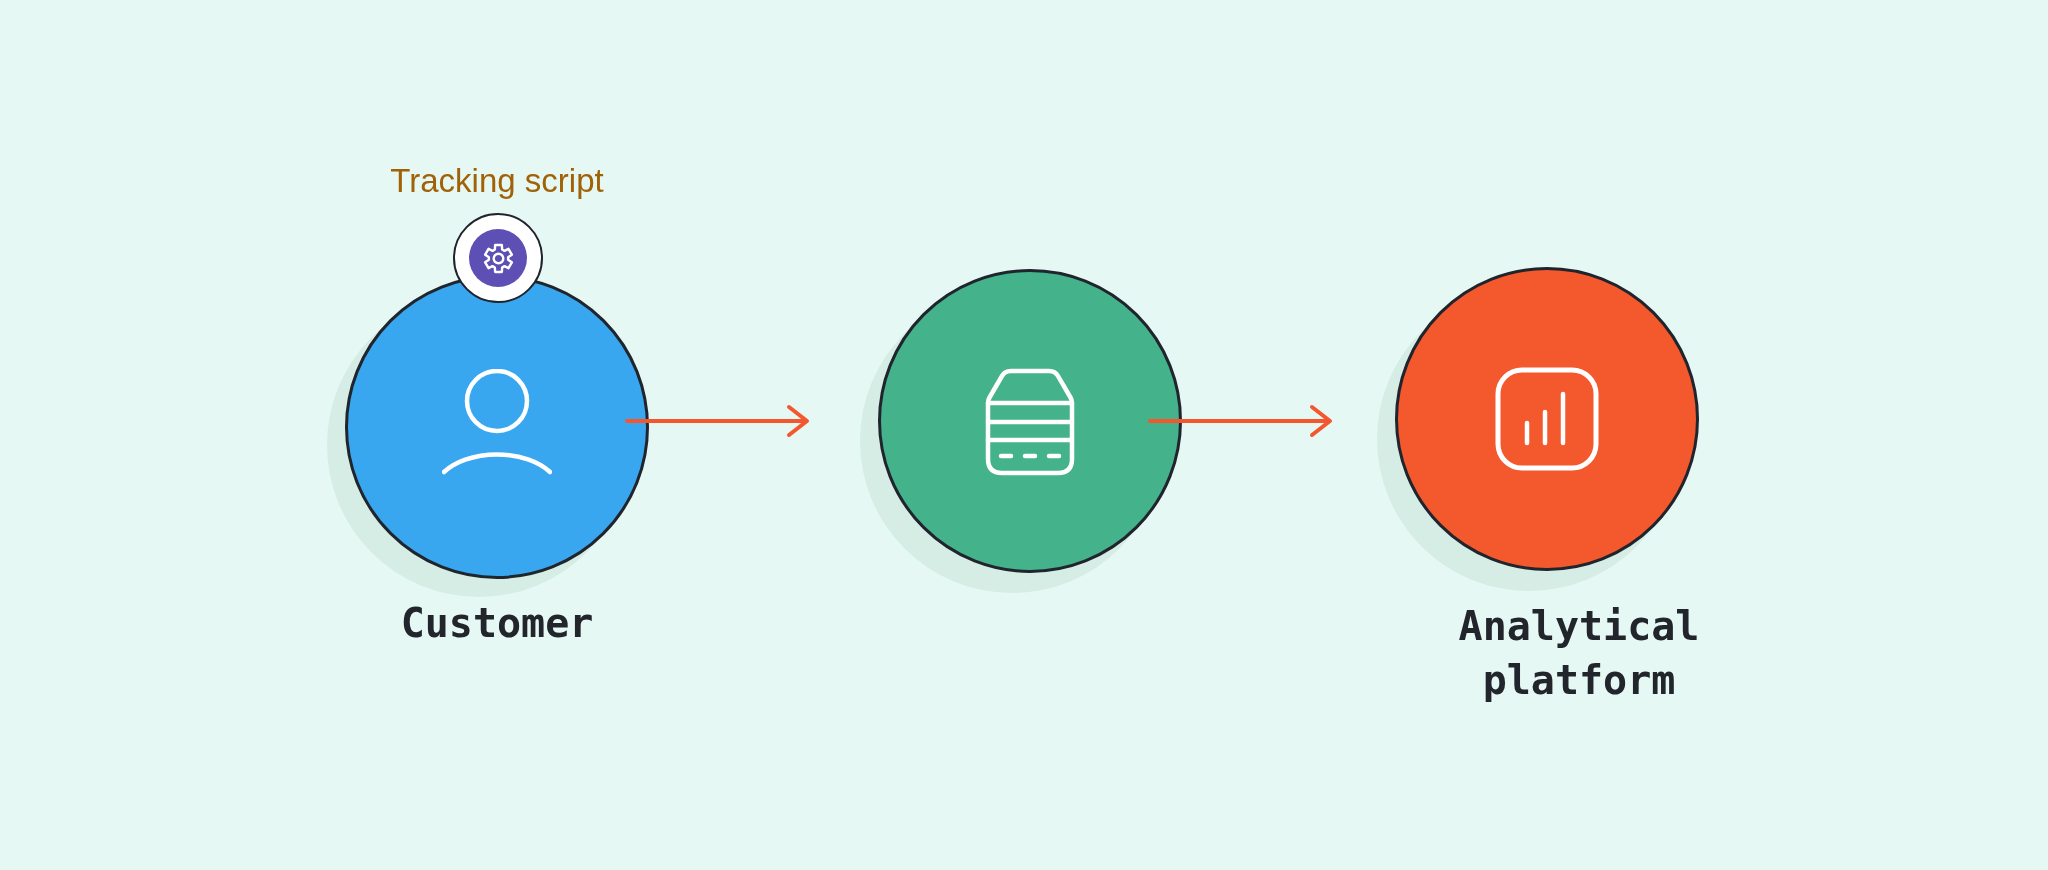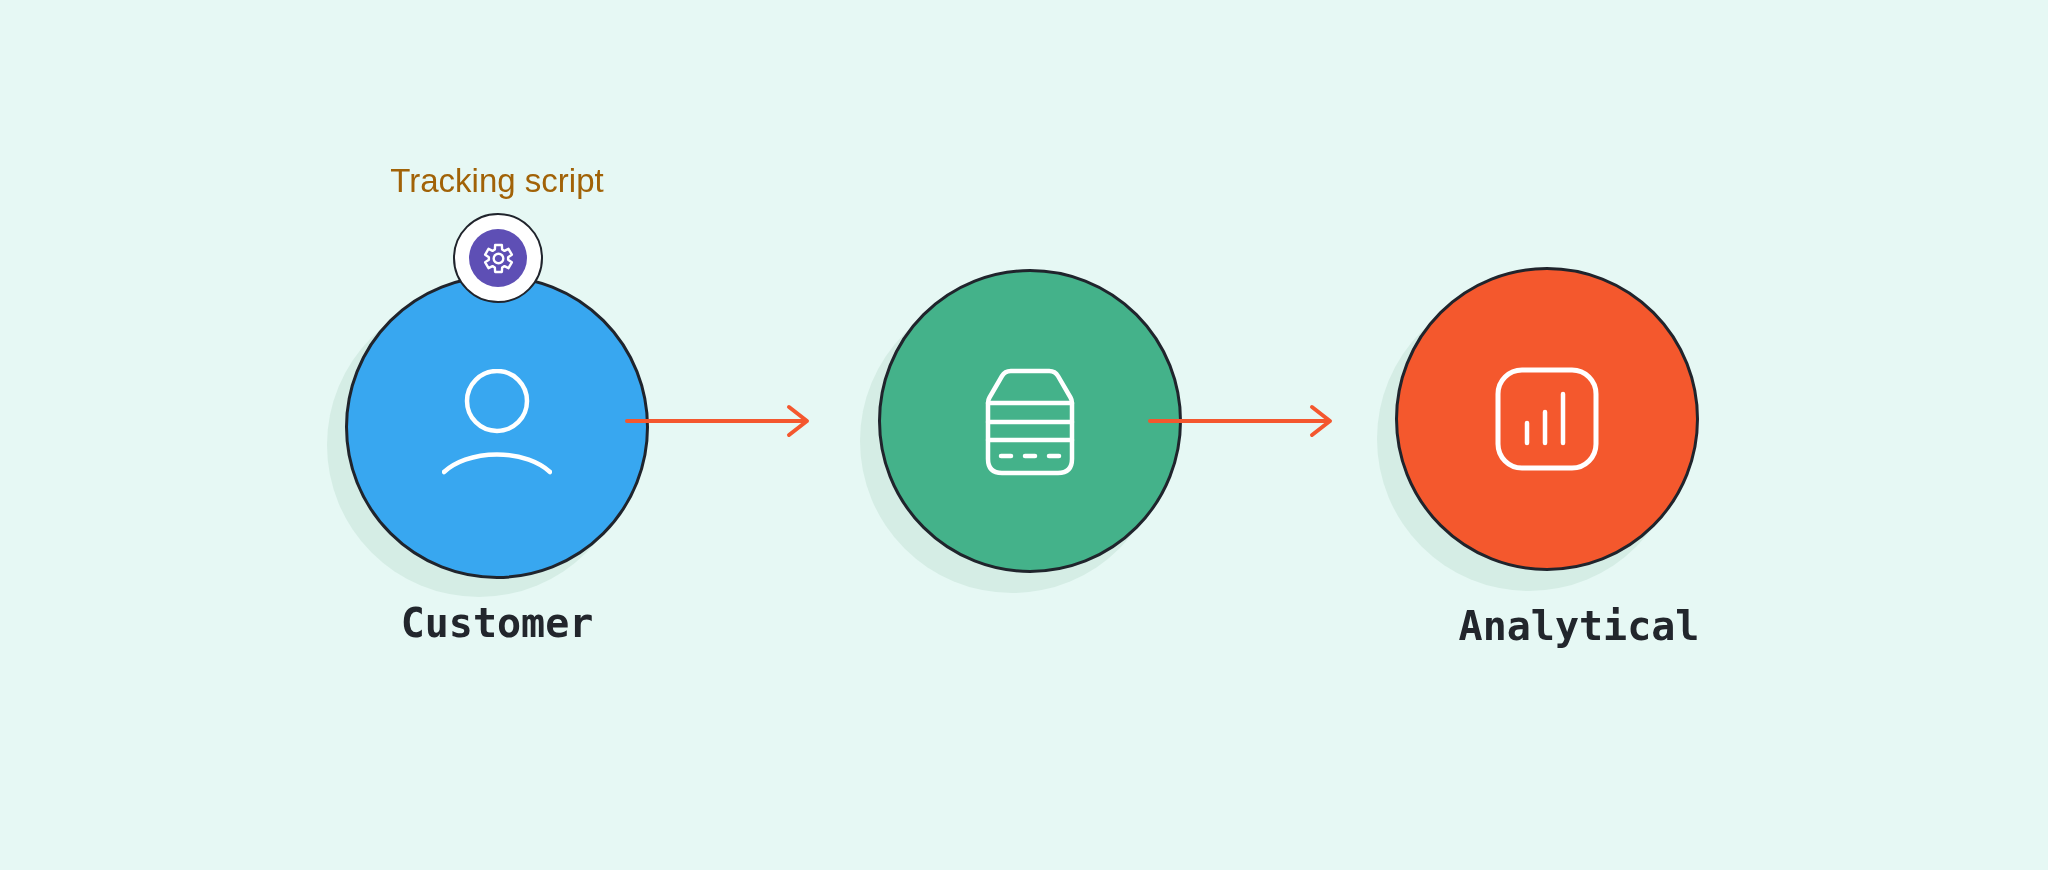--- a/index.html
+++ b/index.html
@@ -136,15 +136,16 @@
           <line x1="32" y1="56" x2="32" y2="76"></line>
           <line x1="50" y1="45" x2="50" y2="76"></line>
           <line x1="68" y1="27" x2="68" y2="76"></line>
         </g>
       </g>
     </svg>
   </div>
 
   <div class="node-label" style="left:1547px; top:599px;margin-left:32px;">
     <div>Analytical</div>
+    <div>platform</div>
   </div>
 
 </div>
 
 </body></html>

